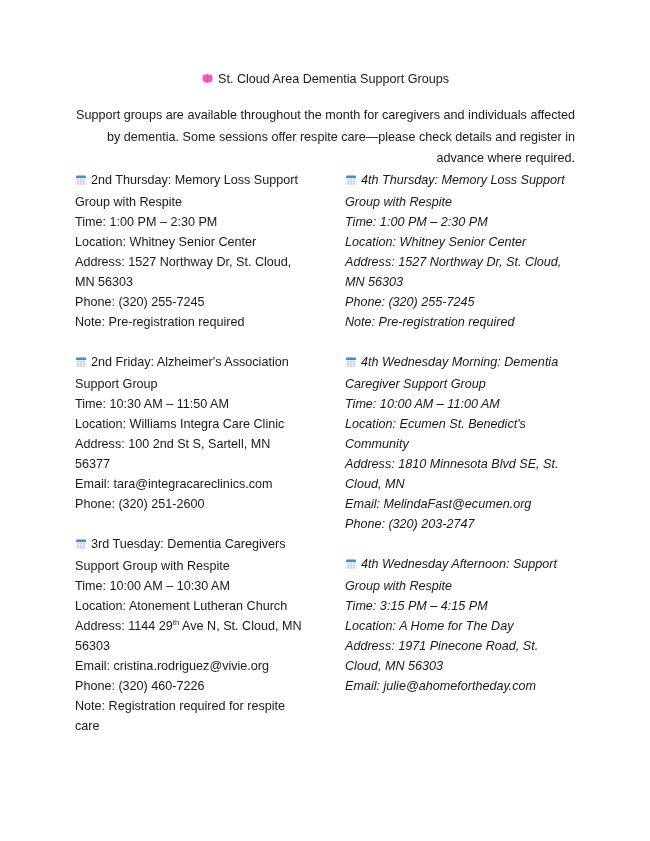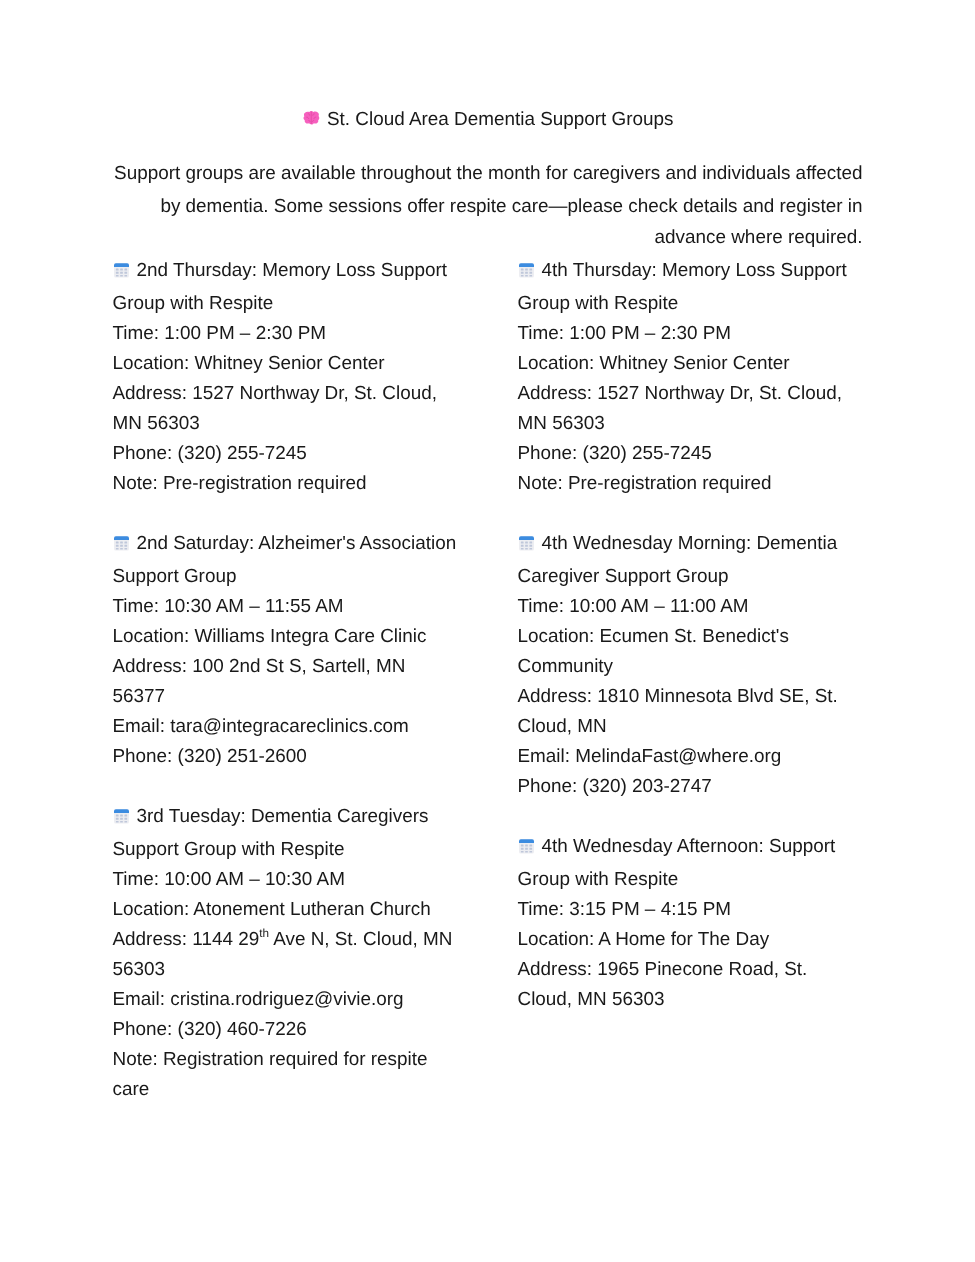--- a/index.html
+++ b/index.html
@@ -50,21 +50,21 @@
   .columns {
     display: flex;
     flex-direction: row;
     width: 500px;
   }
   .column {
     width: 250px;
     box-sizing: border-box;
   }
   .column.left { padding-right: 18px; }
-  .column.right { padding-left: 20px; }
+  .column.right { padding-left: 20px; font-style: italic; }
   .entry {
     font-size: 12.6px;
     line-height: 20px;
     margin: 0 0 20px 0;
   }
   .entry .line {
     display: block;
     white-space: normal;
   }
   .cal-icon {
@@ -130,22 +130,22 @@
                     <rect x="4.5" y="10" width="3.6" height="2.7" rx=".5"></rect>
                     <rect x="10.2" y="10" width="3.6" height="2.7" rx=".5"></rect>
                     <rect x="15.9" y="10" width="3.6" height="2.7" rx=".5"></rect>
                     <rect x="4.5" y="14.3" width="3.6" height="2.7" rx=".5"></rect>
                     <rect x="10.2" y="14.3" width="3.6" height="2.7" rx=".5"></rect>
                     <rect x="15.9" y="14.3" width="3.6" height="2.7" rx=".5"></rect>
                     <rect x="4.5" y="18.6" width="3.6" height="2.2" rx=".5"></rect>
                     <rect x="10.2" y="18.6" width="3.6" height="2.2" rx=".5"></rect>
                     <rect x="15.9" y="18.6" width="3.6" height="2.2" rx=".5"></rect>
                   </g>
-                </svg></span><span>2nd Saturday: Alzheimer's Association Support Group</span></span>
-          <span class="line">Time: 10:30 AM – 11:55 AM</span>
+                </svg></span><span>2nd Friday: Alzheimer's Association Support Group</span></span>
+          <span class="line">Time: 10:30 AM – 11:50 AM</span>
           <span class="line">Location: Williams Integra Care Clinic</span>
           <span class="line">Address: 100 2nd St S, Sartell, MN 56377</span>
           <span class="line">Email: tara@integracareclinics.com</span>
           <span class="line">Phone: (320) 251-2600</span>
         </div>
 
         <div class="entry">
           <span class="line"><span class="cal-icon"><svg width="12" height="12" viewBox="0 0 24 24" aria-hidden="true">
                   <rect x="2" y="3" width="20" height="19" rx="2.5" fill="#EDEEF2"></rect>
                   <path d="M2 5.5A2.5 2.5 0 0 1 4.5 3h15A2.5 2.5 0 0 1 22 5.5V8H2V5.5z" fill="#3C8CE0"></path>
@@ -208,21 +208,21 @@
                     <rect x="10.2" y="14.3" width="3.6" height="2.7" rx=".5"></rect>
                     <rect x="15.9" y="14.3" width="3.6" height="2.7" rx=".5"></rect>
                     <rect x="4.5" y="18.6" width="3.6" height="2.2" rx=".5"></rect>
                     <rect x="10.2" y="18.6" width="3.6" height="2.2" rx=".5"></rect>
                     <rect x="15.9" y="18.6" width="3.6" height="2.2" rx=".5"></rect>
                   </g>
                 </svg></span><span>4th Wednesday Morning: Dementia Caregiver Support Group</span></span>
           <span class="line">Time: 10:00 AM – 11:00 AM</span>
           <span class="line">Location: Ecumen St. Benedict's Community</span>
           <span class="line">Address: 1810 Minnesota Blvd SE, St. Cloud, MN</span>
-          <span class="line">Email: MelindaFast@where.org</span>
+          <span class="line">Email: MelindaFast@ecumen.org</span>
           <span class="line">Phone: (320) 203-2747</span>
         </div>
 
         <div class="entry">
           <span class="line"><span class="cal-icon"><svg width="12" height="12" viewBox="0 0 24 24" aria-hidden="true">
                   <rect x="2" y="3" width="20" height="19" rx="2.5" fill="#EDEEF2"></rect>
                   <path d="M2 5.5A2.5 2.5 0 0 1 4.5 3h15A2.5 2.5 0 0 1 22 5.5V8H2V5.5z" fill="#3C8CE0"></path>
                   <g fill="#BFC7DA">
                     <rect x="4.5" y="10" width="3.6" height="2.7" rx=".5"></rect>
                     <rect x="10.2" y="10" width="3.6" height="2.7" rx=".5"></rect>
@@ -230,20 +230,21 @@
                     <rect x="4.5" y="14.3" width="3.6" height="2.7" rx=".5"></rect>
                     <rect x="10.2" y="14.3" width="3.6" height="2.7" rx=".5"></rect>
                     <rect x="15.9" y="14.3" width="3.6" height="2.7" rx=".5"></rect>
                     <rect x="4.5" y="18.6" width="3.6" height="2.2" rx=".5"></rect>
                     <rect x="10.2" y="18.6" width="3.6" height="2.2" rx=".5"></rect>
                     <rect x="15.9" y="18.6" width="3.6" height="2.2" rx=".5"></rect>
                   </g>
                 </svg></span><span>4th Wednesday Afternoon: Support Group with Respite</span></span>
           <span class="line">Time: 3:15 PM – 4:15 PM</span>
           <span class="line">Location: A Home for The Day</span>
-          <span class="line">Address: 1965 Pinecone Road, St. Cloud, MN 56303</span>
+          <span class="line">Address: 1971 Pinecone Road, St. Cloud, MN 56303</span>
+          <span class="line">Email: julie@ahomefortheday.com</span>
         </div>
 
       </div>
 
     </div>
   </div>
 </div>
 
 </body></html>

